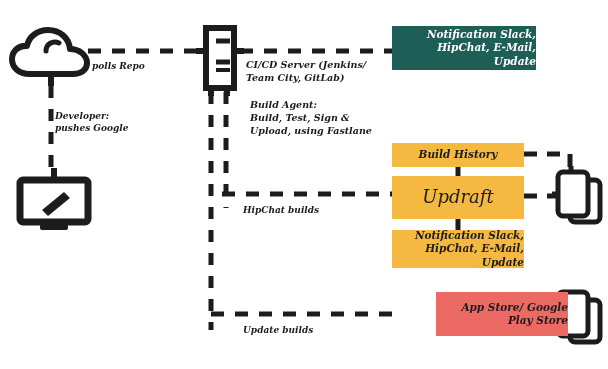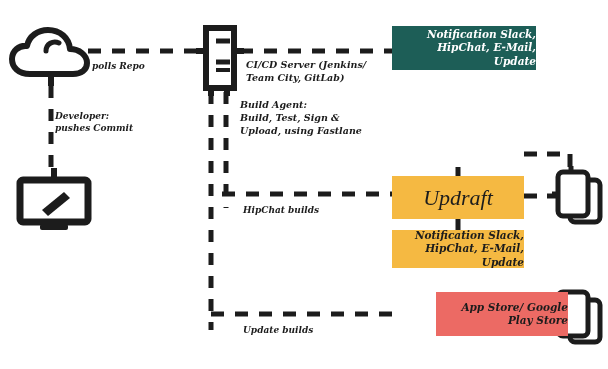--- a/index.html
+++ b/index.html
@@ -33,23 +33,22 @@
     background: #1d5e57;
     color: #ffffff;
     font-size: 10.5px;
   }
   .box-orange {
     background: #f5b942;
     font-size: 10.5px;
   }
   .box-updraft {
     background: #f5b942;
-    font-size: 22px;
+    font-size: 18px;
     font-weight: normal;
-    font-family: Liberation Serif, serif;
   }
   .box-red {
     background: #ec6a64;
     font-size: 10.5px;
   }
   .label {
     position: absolute;
     font-style: italic;
     font-weight: bold;
     font-size: 9px;
@@ -147,38 +146,39 @@
     <svg width="52" height="62" viewBox="0 0 52 62" xmlns="http://www.w3.org/2000/svg">
       <rect x="18" y="14" width="30" height="42" rx="5" fill="none" stroke="#1c1c1c" stroke-width="5"></rect>
       <rect x="6" y="6" width="30" height="44" rx="5" fill="#ffffff" stroke="#1c1c1c" stroke-width="5"></rect>
       <line x1="0" y1="28" x2="6" y2="28" stroke="#1c1c1c" stroke-width="5"></line>
     </svg>
   </div>
 
   <div class="box box-teal" style="left:392px; top:26px; width:144px; height:44px;">Notification Slack,
 HipChat, E-Mail, Update</div>
 
+  <div class="box box-orange" style="left:392px; top:143px; width:132px; height:24px;">Build History</div>
 
   <div class="box box-updraft" style="left:392px; top:176px; width:132px; height:43px;">Updraft</div>
 
   <div class="box box-orange" style="left:392px; top:230px; width:132px; height:38px;">Notification Slack,
 HipChat, E-Mail, Update</div>
 
   <div class="box box-red" style="left:392px; top:292px; width:132px; height:44px;margin-left:44px;">App Store/
 Google Play Store</div>
 
   <div class="label" style="left:92px; top:60px;">polls Repo</div>
 
   <div class="label" style="left:55px; top:110px;">Developer:
-pushes Commit</div>
+pushes Google</div>
 
   <div class="label label-big" style="left:246px; top:59px;">CI/CD Server (Jenkins/
 Team City, GitLab)</div>
 
-  <div class="label label-big" style="left:240px; top:99px;">Build Agent:
+  <div class="label label-big" style="left:250px; top:99px;">Build Agent:
 Build, Test, Sign &amp;
 Upload, using Fastlane</div>
 
   <div class="label" style="left:243px; top:204px;">HipChat builds</div>
 
   <div class="label" style="left:243px; top:324px;">Update builds</div>
 
 </div>
 
 </body></html>

